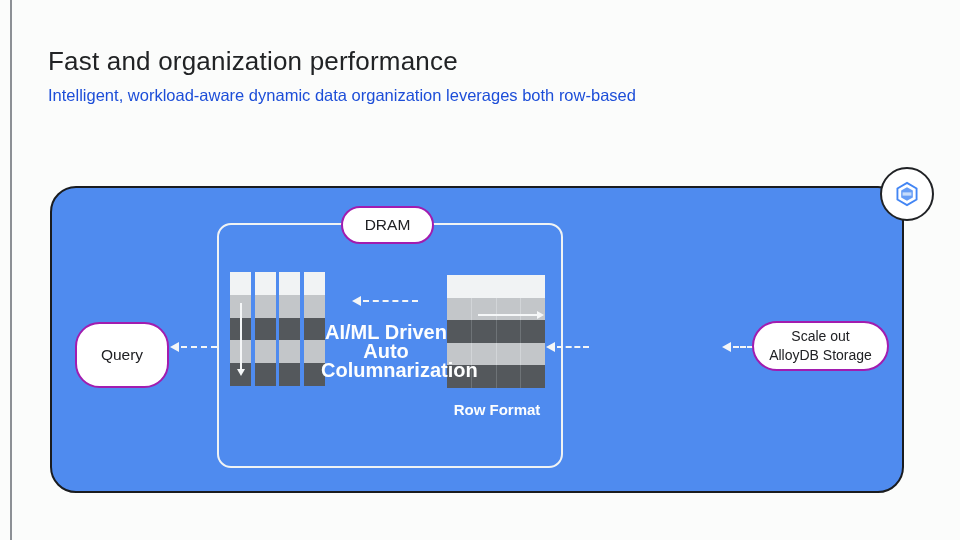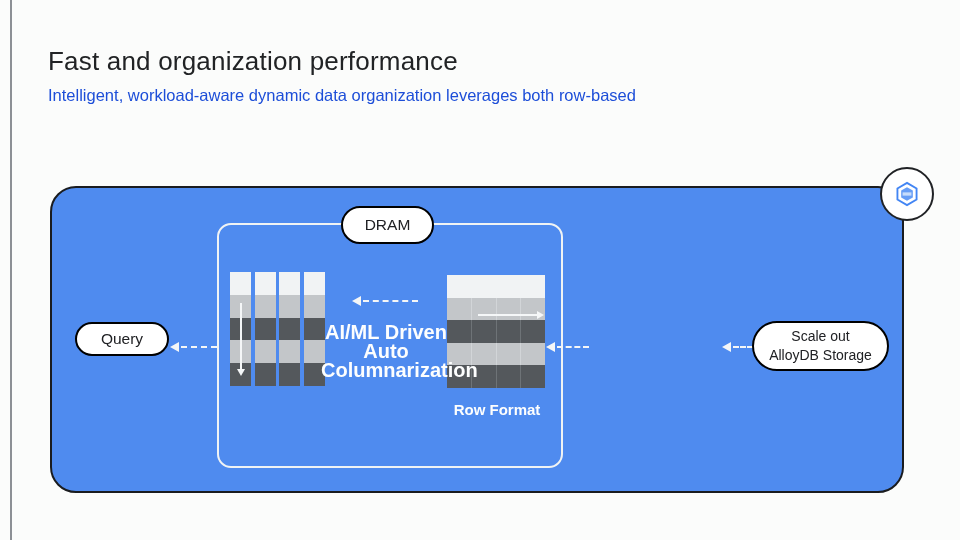--- a/index.html
+++ b/index.html
@@ -7,25 +7,25 @@
          font-family:"Liberation Sans",sans-serif;background:#FBFCFB;}
   .left-rule{position:absolute;left:10px;top:0;width:2px;height:540px;background:#8C9095;}
   .title{position:absolute;left:48px;top:46px;font-size:26px;font-weight:500;color:#212325;letter-spacing:.2px;}
   .subtitle{position:absolute;left:48px;top:82px;font-size:16.5px;line-height:27px;color:#1d4ed8;}
   .panel{position:absolute;left:50px;top:186px;width:854px;height:307px;box-sizing:border-box;
          background:#4F8BEF;border:2px solid #1A1C1F;border-radius:26px;}
   .badge{position:absolute;left:880px;top:167px;width:54px;height:54px;box-sizing:border-box;border-radius:50%;
          background:#FFFFFF;border:2px solid #202225;display:flex;align-items:center;justify-content:center;z-index:6;}
   .inner-box{position:absolute;left:217px;top:223px;width:346px;height:245px;box-sizing:border-box;
          border:2px solid #F0F3F4;border-radius:14px;z-index:1;}
-  .pill{position:absolute;box-sizing:border-box;background:#FFFFFF;border:2px solid #000000;
+  .pill{position:absolute;box-sizing:border-box;background:#FFFFFF;border:2px solid #a21caf;
         display:flex;flex-direction:column;align-items:center;justify-content:center;
         color:#202124;font-weight:500;text-align:center;z-index:4;}
   .pill-dram{left:341px;top:206px;width:93px;height:38px;border-radius:19px;font-size:15.5px;}
-  .pill-query{left:75px;top:322px;width:94px;height:34px;border-radius:24.5px;font-size:15.5px;}
+  .pill-query{left:75px;top:322px;width:94px;height:66px;border-radius:24.5px;font-size:15.5px;}
   .pill-cache{left:588px;top:321px;width:132px;height:50px;border-radius:25px;font-size:14.5px;line-height:19px;}
   .pill-storage{left:752px;top:321px;width:137px;height:50px;border-radius:25px;font-size:14px;line-height:19px;}
   .columnar-grid{position:absolute;left:230px;top:272px;width:95px;height:114px;display:flex;gap:3.5px;z-index:2;}
   .col{flex:1;display:flex;flex-direction:column;}
   .col .cell{flex:1;}
   .row-grid{position:absolute;left:447px;top:275px;width:98px;height:113px;display:flex;flex-direction:column;z-index:2;}
   .rrow{flex:1;display:flex;gap:1px;}
   .rcell{flex:1;}
   .wlabel{position:absolute;color:#FDFEFE;font-weight:bold;text-align:center;z-index:3;}
   .lbl-aiml{left:321px;top:323px;width:130px;font-size:20px;line-height:19px;}

